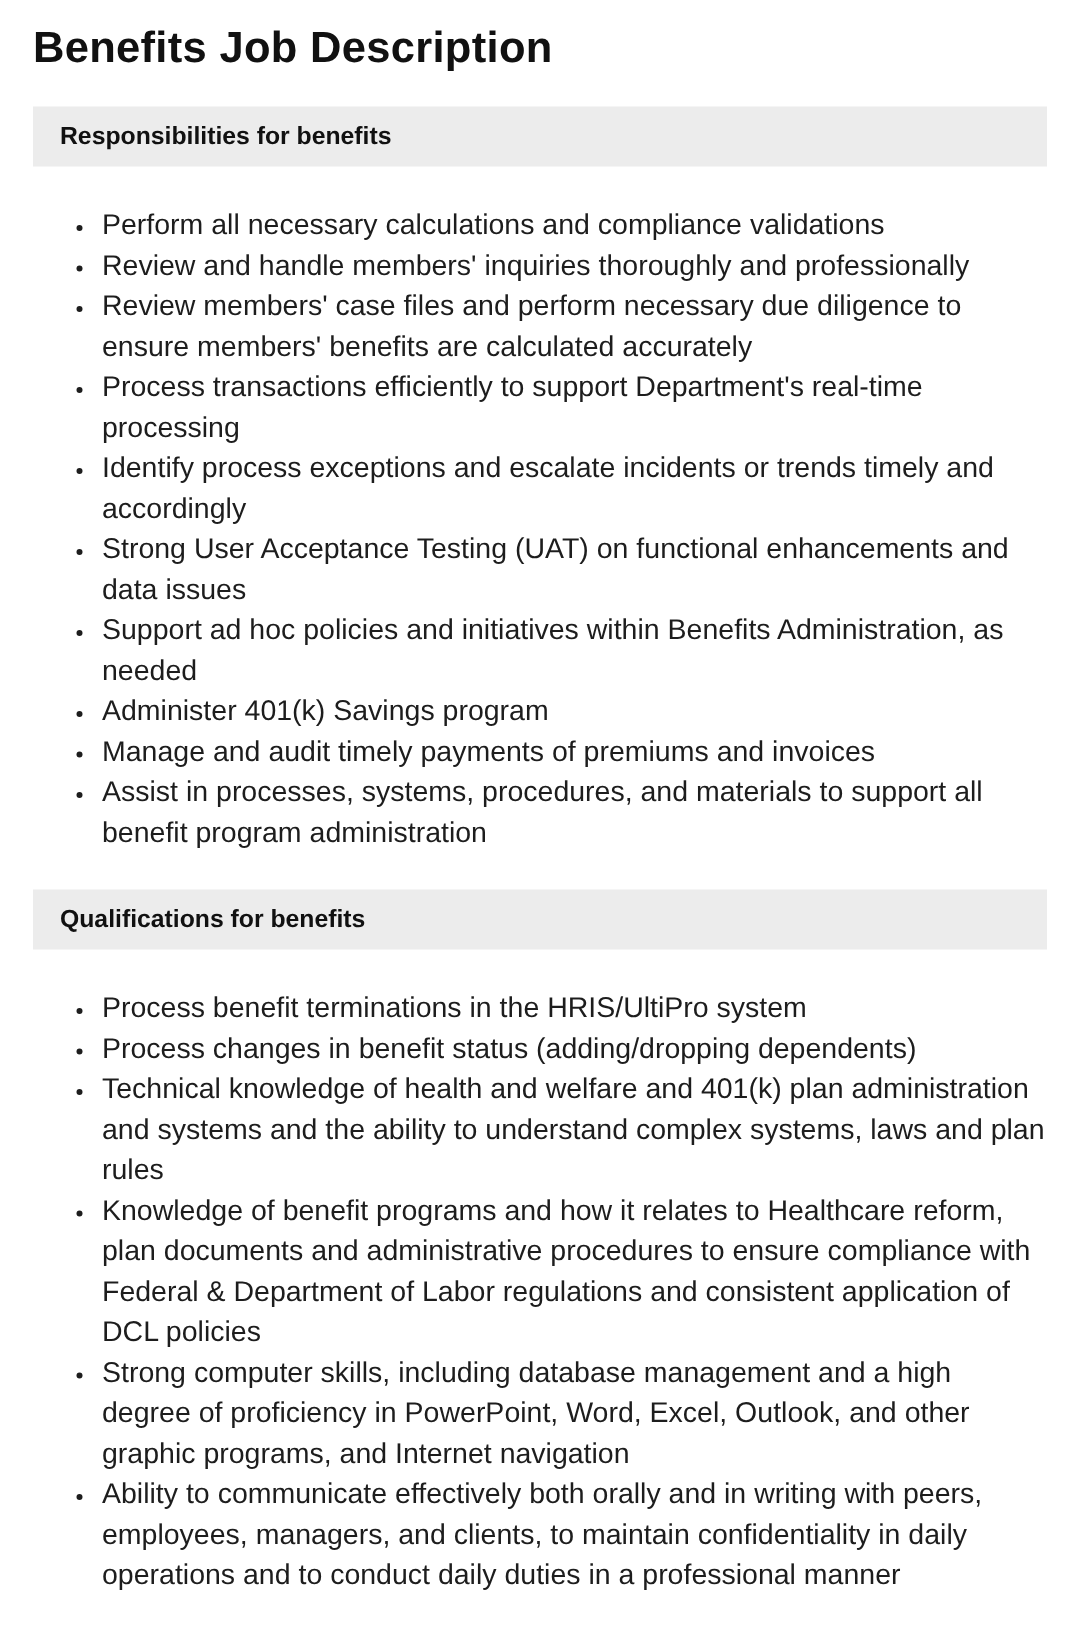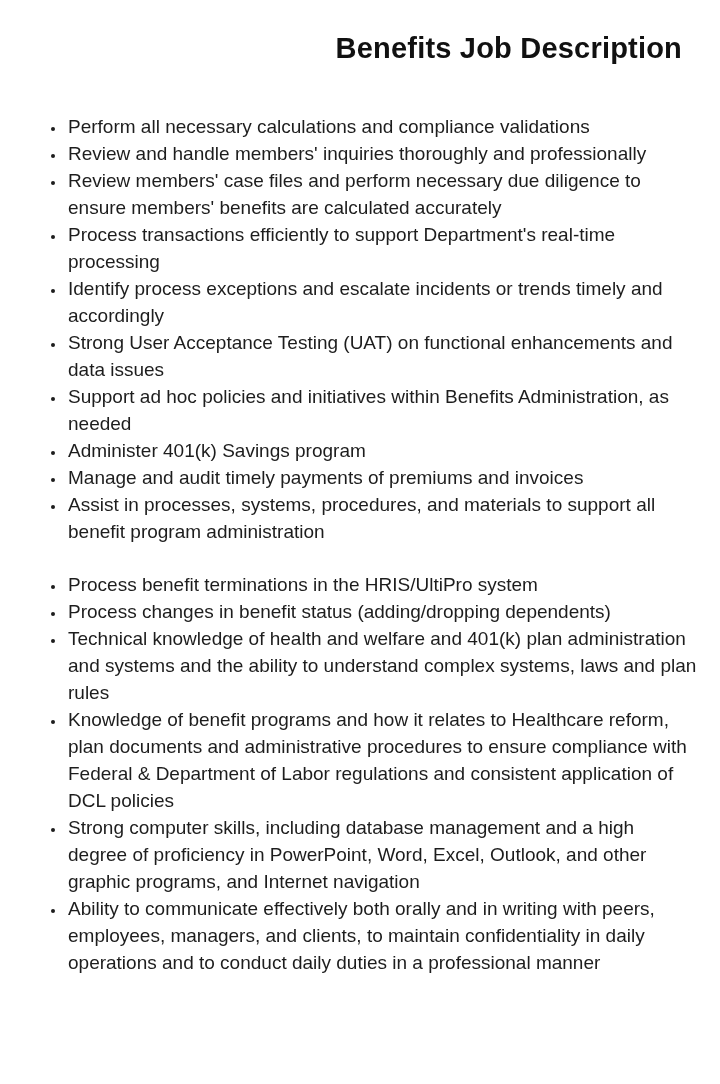--- a/index.html
+++ b/index.html
@@ -10,23 +10,23 @@
     color: #1d1d1d;
     font-family: "Liberation Sans", "DejaVu Sans", sans-serif;
   }
   .page {
     width: 720px;
     min-height: 1084px;
     padding: 0 22px 30px 22px;
     background: #ffffff;
   }
   .page-title {
-    margin: 16px;
+    margin: 0;
     padding: 16px 0 22px 0;
-    text-align: right;
+    text-align: left;
     font-size: 29px;
     font-weight: 700;
     letter-spacing: 0.2px;
     color: #111111;
   }
   .intro {
     margin: 0 0 26px 0;
     font-size: 16.5px;
     line-height: 27px;
     color: #1d1d1d;
@@ -60,35 +60,37 @@
 </style>
 </head>
 <body>
 
 <div class="page">
 
   <h1 class="page-title">Benefits Job Description</h1>
 
 
   <section>
+    <h2 class="section-header">Responsibilities for benefits</h2>
     <ul class="item-list">
       <li>Perform all necessary calculations and compliance validations</li>
       <li>Review and handle members' inquiries thoroughly and professionally</li>
       <li>Review members' case files and perform necessary due diligence to ensure members' benefits are calculated accurately</li>
       <li>Process transactions efficiently to support Department's real-time processing</li>
       <li>Identify process exceptions and escalate incidents or trends timely and accordingly</li>
       <li>Strong User Acceptance Testing (UAT) on functional enhancements and data issues</li>
       <li>Support ad hoc policies and initiatives within Benefits Administration, as needed</li>
       <li>Administer 401(k) Savings program</li>
       <li>Manage and audit timely payments of premiums and invoices</li>
       <li>Assist in processes, systems, procedures, and materials to support all benefit program administration</li>
     </ul>
   </section>
 
   <section>
+    <h2 class="section-header">Qualifications for benefits</h2>
     <ul class="item-list">
       <li>Process benefit terminations in the HRIS/UltiPro system</li>
       <li>Process changes in benefit status (adding/dropping dependents)</li>
       <li>Technical knowledge of health and welfare and 401(k) plan administration and systems and the ability to understand complex systems, laws and plan rules</li>
       <li>Knowledge of benefit programs and how it relates to Healthcare reform, plan documents and administrative procedures to ensure compliance with Federal &amp; Department of Labor regulations and consistent application of DCL policies</li>
       <li>Strong computer skills, including database management and a high degree of proficiency in PowerPoint, Word, Excel, Outlook, and other graphic programs, and Internet navigation</li>
       <li>Ability to communicate effectively both orally and in writing with peers, employees, managers, and clients, to maintain confidentiality in daily operations and to conduct daily duties in a professional manner</li>
     </ul>
   </section>
 

